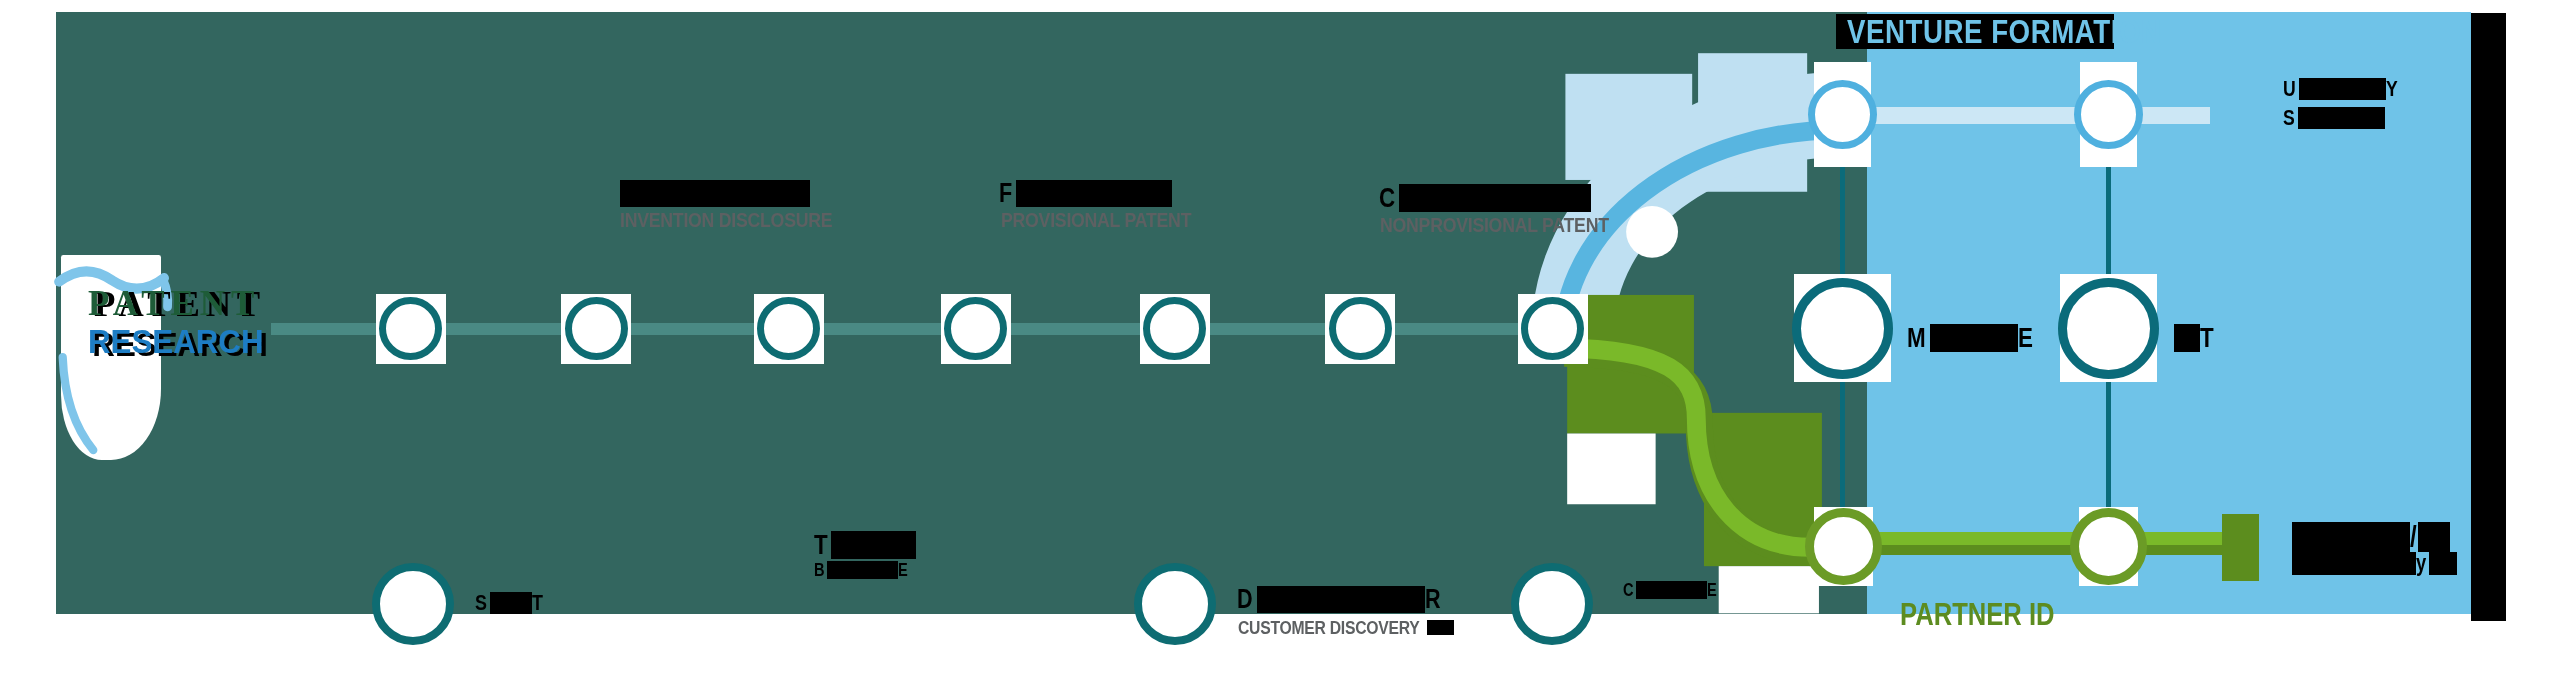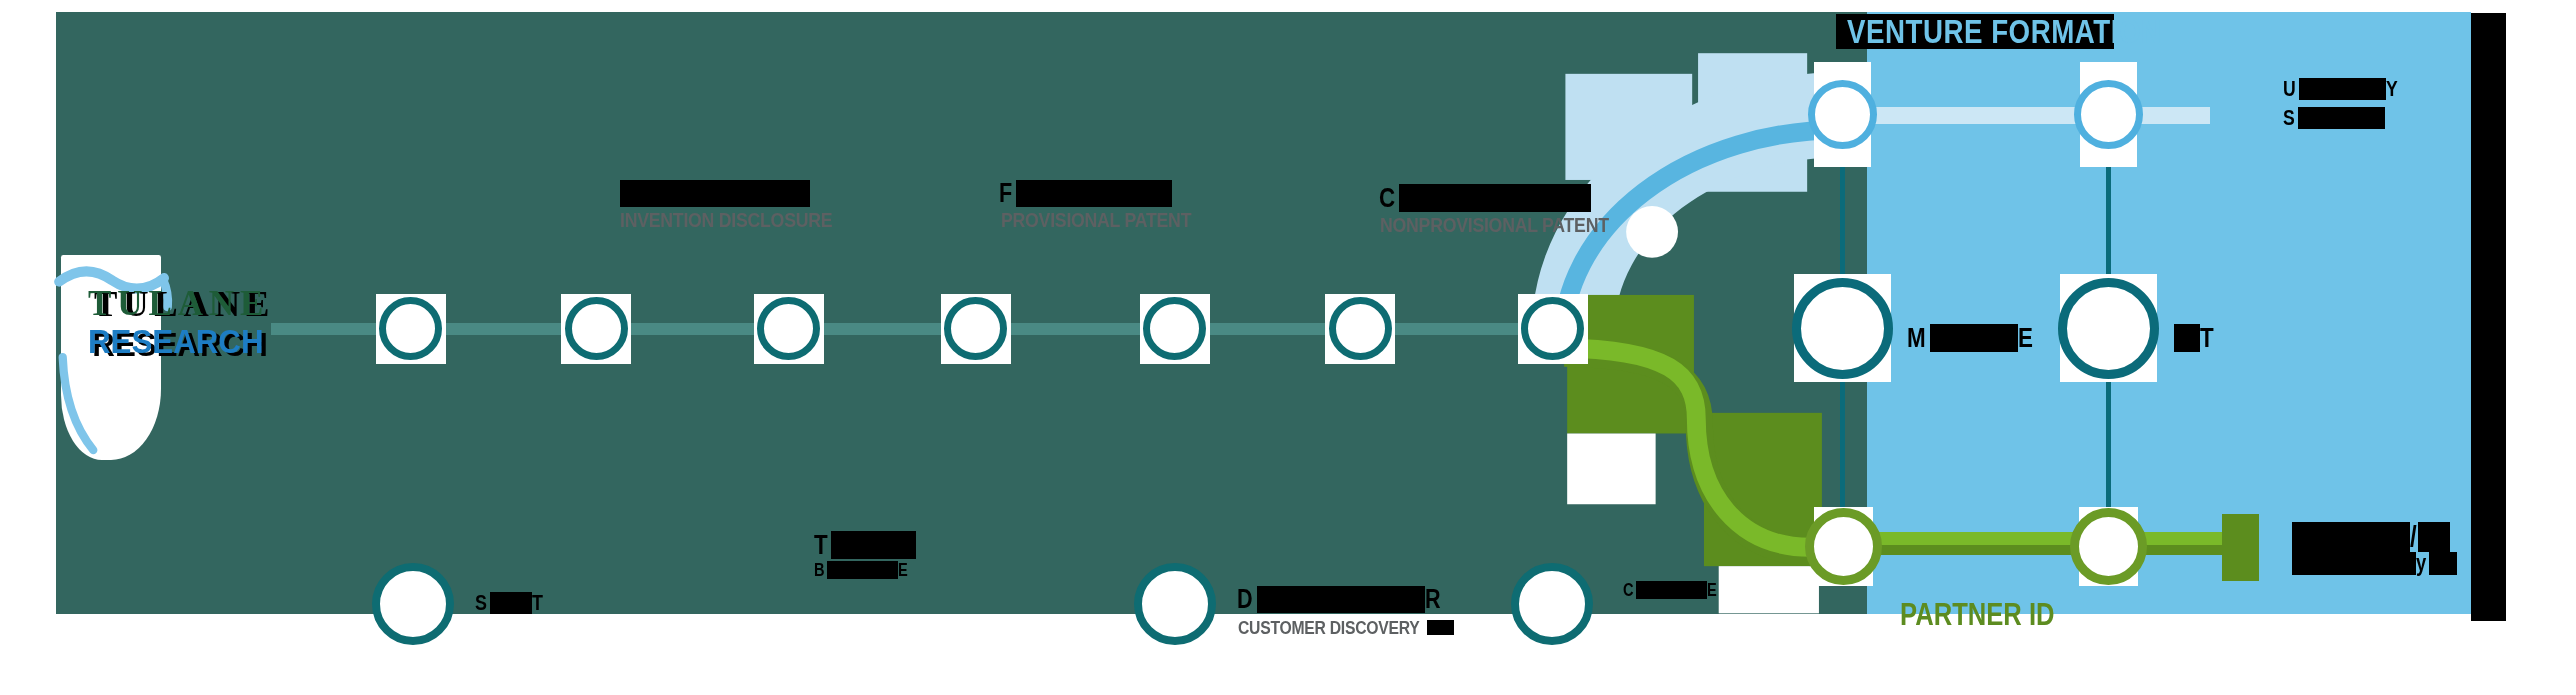--- a/index.html
+++ b/index.html
@@ -183,17 +183,17 @@
         <div class="bar" style="width: 28px; height: 23px;"></div>
       </div>
     </div>
 
   <div class="abs logo-shield"></div>
   <svg class="abs" style="left:53px;top:251px;width:189px;height:212px" viewBox="0 0 320 360">
     <path d="M 10 52 Q 55 18 100 50 Q 145 80 188 46" fill="none" style="stroke:var(--wave-blue)" stroke-width="17" stroke-linecap="round"></path>
     <path d="M 186 48 Q 196 70 194 95" fill="none" style="stroke:var(--wave-blue)" stroke-width="15" stroke-linecap="round"></path>
     <path d="M 16 180 Q 20 280 68 338" fill="none" style="stroke:var(--wave-blue)" stroke-width="14" stroke-linecap="round"></path>
   </svg>
-  <div class="abs logo-line1">TULANE</div>
+  <div class="abs logo-line1">PATENT</div>
   <div class="abs logo-line2">RESEARCH</div>
 
 </div>
 
 
 </body></html>

